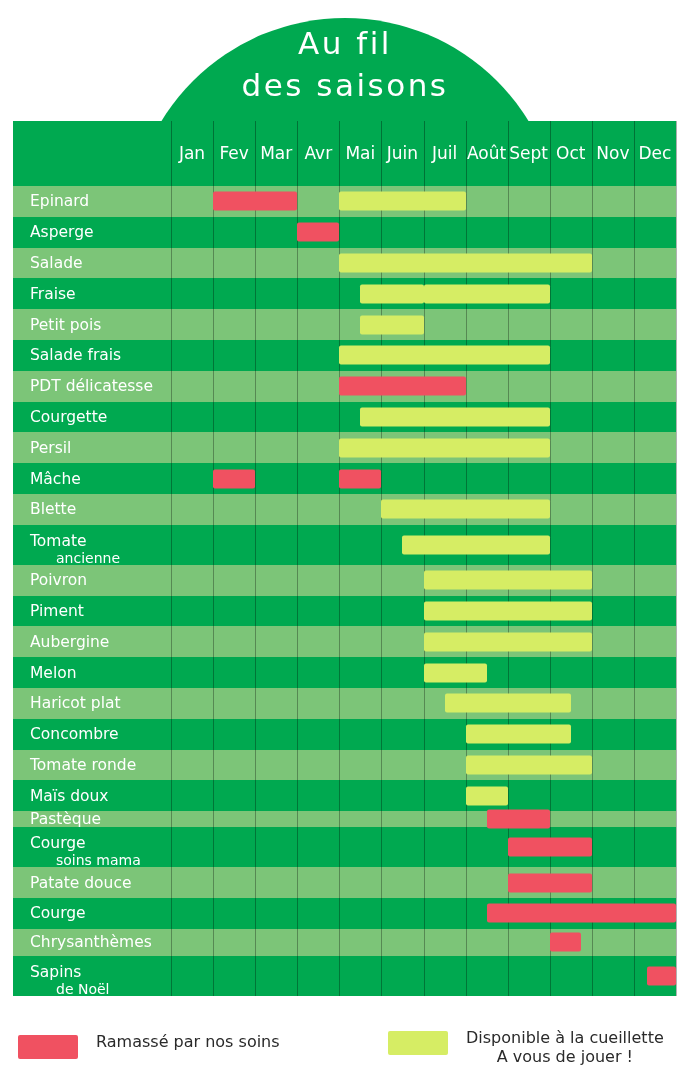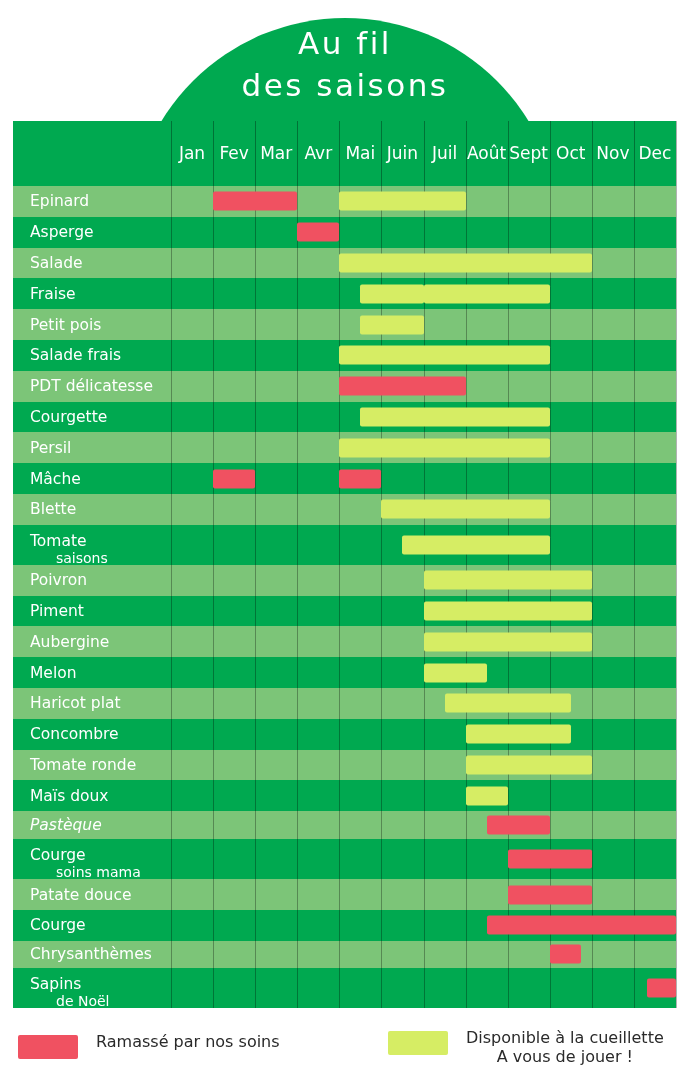--- a/index.html
+++ b/index.html
@@ -433,21 +433,21 @@
           <div class="gline" style="left: 410.5px;"></div>
           <div class="gline" style="left: 452.583px;"></div>
           <div class="gline" style="left: 494.667px;"></div>
           <div class="gline" style="left: 536.75px;"></div>
           <div class="gline" style="left: 578.833px;"></div>
           <div class="gline" style="left: 620.917px;"></div>
           <div class="gline" style="left: 663px;"></div>
         </div>
         <div class="row-label">
           <span class="main">Tomate</span>
-          <span class="sub">saisons</span>
+          <span class="sub">ancienne</span>
         </div>
         <div class="bar lime" style="left: 389.458px; width: 147.292px;"></div>
       </div>
       <div class="row light" style="height: 30.8px;">
         <div class="gridlines">
           <div class="gline" style="left: 158px;"></div>
           <div class="gline" style="left: 200.083px;"></div>
           <div class="gline" style="left: 242.167px;"></div>
           <div class="gline" style="left: 284.25px;"></div>
           <div class="gline" style="left: 326.333px;"></div>
@@ -589,21 +589,21 @@
           <div class="gline" style="left: 452.583px;"></div>
           <div class="gline" style="left: 494.667px;"></div>
           <div class="gline" style="left: 536.75px;"></div>
           <div class="gline" style="left: 578.833px;"></div>
           <div class="gline" style="left: 620.917px;"></div>
           <div class="gline" style="left: 663px;"></div>
         </div>
         <div class="row-label"><span class="main">Maïs doux</span></div>
         <div class="bar lime" style="left: 452.583px; width: 42.0833px;"></div>
       </div>
-      <div class="row light" style="height: 28px; font-style: italic;">
+      <div class="row light" style="height: 16px;">
         <div class="gridlines">
           <div class="gline" style="left: 158px;"></div>
           <div class="gline" style="left: 200.083px;"></div>
           <div class="gline" style="left: 242.167px;"></div>
           <div class="gline" style="left: 284.25px;"></div>
           <div class="gline" style="left: 326.333px;"></div>
           <div class="gline" style="left: 368.417px;"></div>
           <div class="gline" style="left: 410.5px;"></div>
           <div class="gline" style="left: 452.583px;"></div>
           <div class="gline" style="left: 494.667px;"></div>

